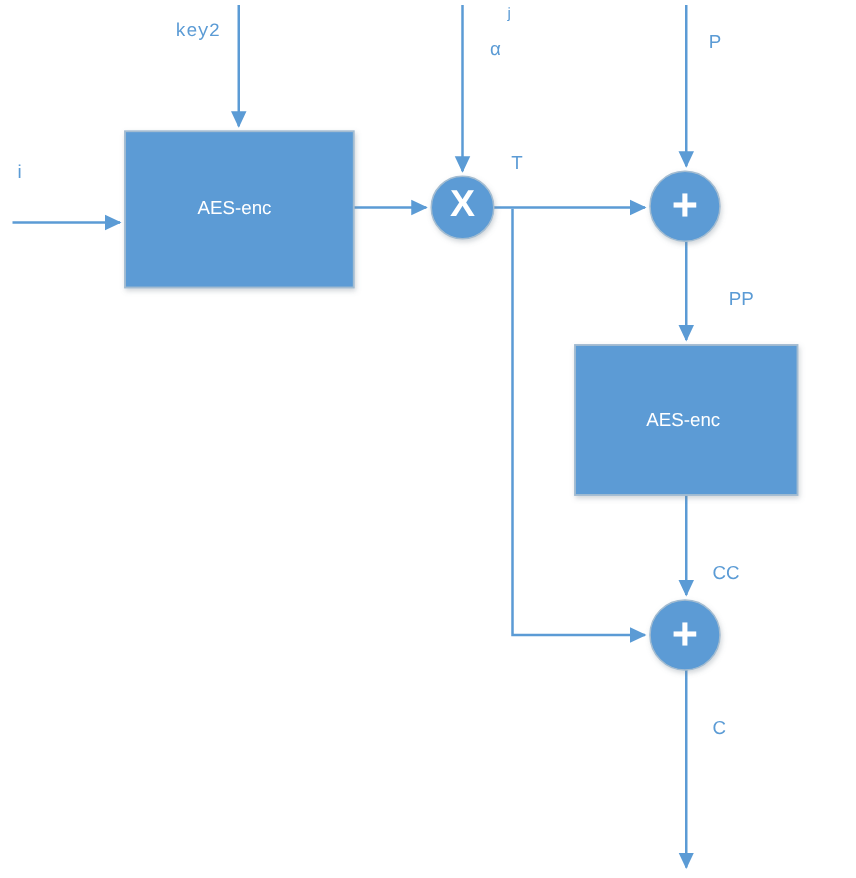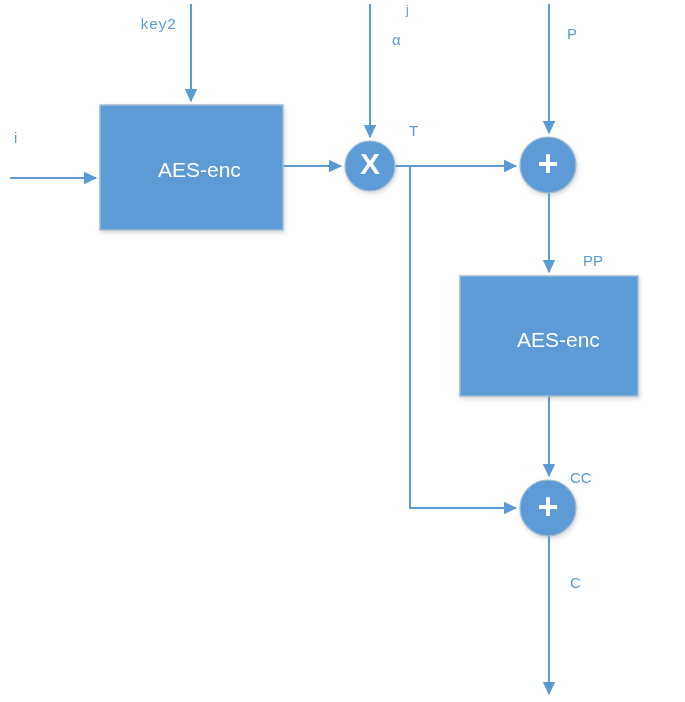--- a/index.html
+++ b/index.html
@@ -33,21 +33,21 @@
     white-space: nowrap;
     user-select: none;
   }
   .lbl.small {
     font-size: 12px;
   }
   .boxtext {
     position: absolute;
     color: #ffffff;
     font-family: "Liberation Sans", sans-serif;
-    font-size: 21px;
+    font-size: 15px;
     line-height: 1;
     white-space: nowrap;
     user-select: none;
   }
   .opglyph {
     position: absolute;
     color: #ffffff;
     font-family: "Liberation Sans", sans-serif;
     line-height: 1;
     white-space: nowrap;
@@ -126,19 +126,19 @@
   <div class="lbl" style="left:14px; top:130px;">i</div>
 
   <div class="lbl small" style="left:406px; top:4px;">j</div>
 
   <div class="lbl" style="left:392px; top:32px;">α</div>
 
   <div class="lbl" style="left:567px; top:26px;">P</div>
 
   <div class="lbl" style="left:409px; top:123px;">T</div>
 
-  <div class="lbl" style="left:583px; top:253px;">PP</div>
+  <div class="lbl" style="left:583px; top:232px;">PP</div>
 
-  <div class="lbl" style="left:570px; top:451px;margin-top:19px;">CC</div>
+  <div class="lbl" style="left:570px; top:451px;">CC</div>
 
   <div class="lbl" style="left:570px; top:575px;">C</div>
 
 </div>
 
 </body></html>

